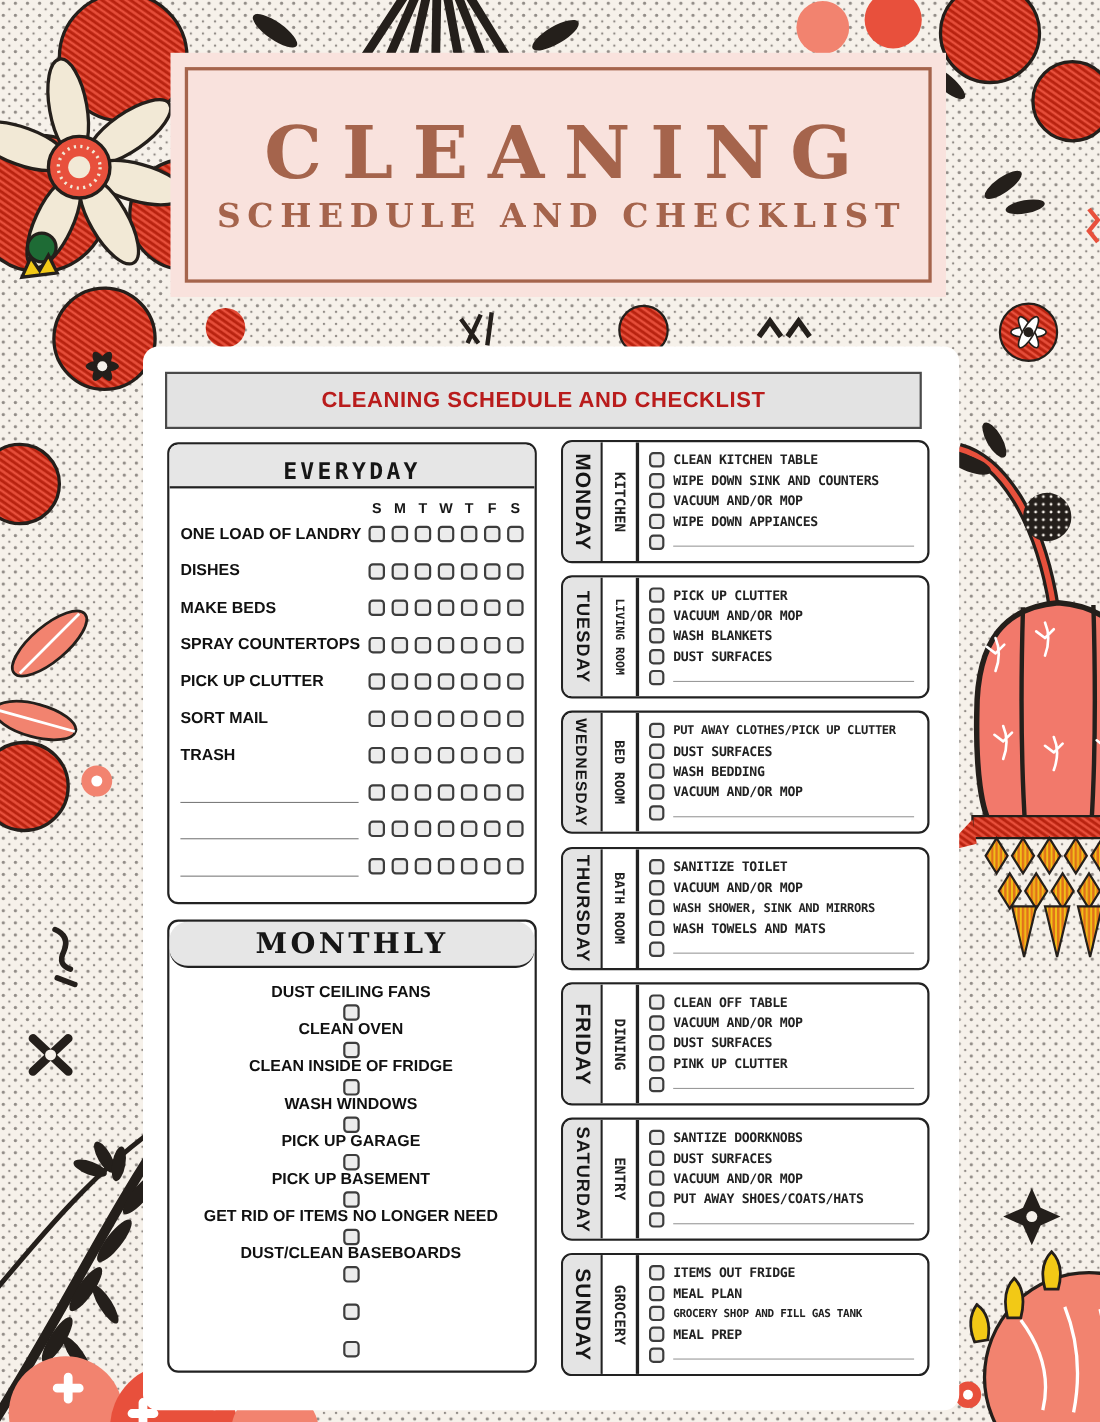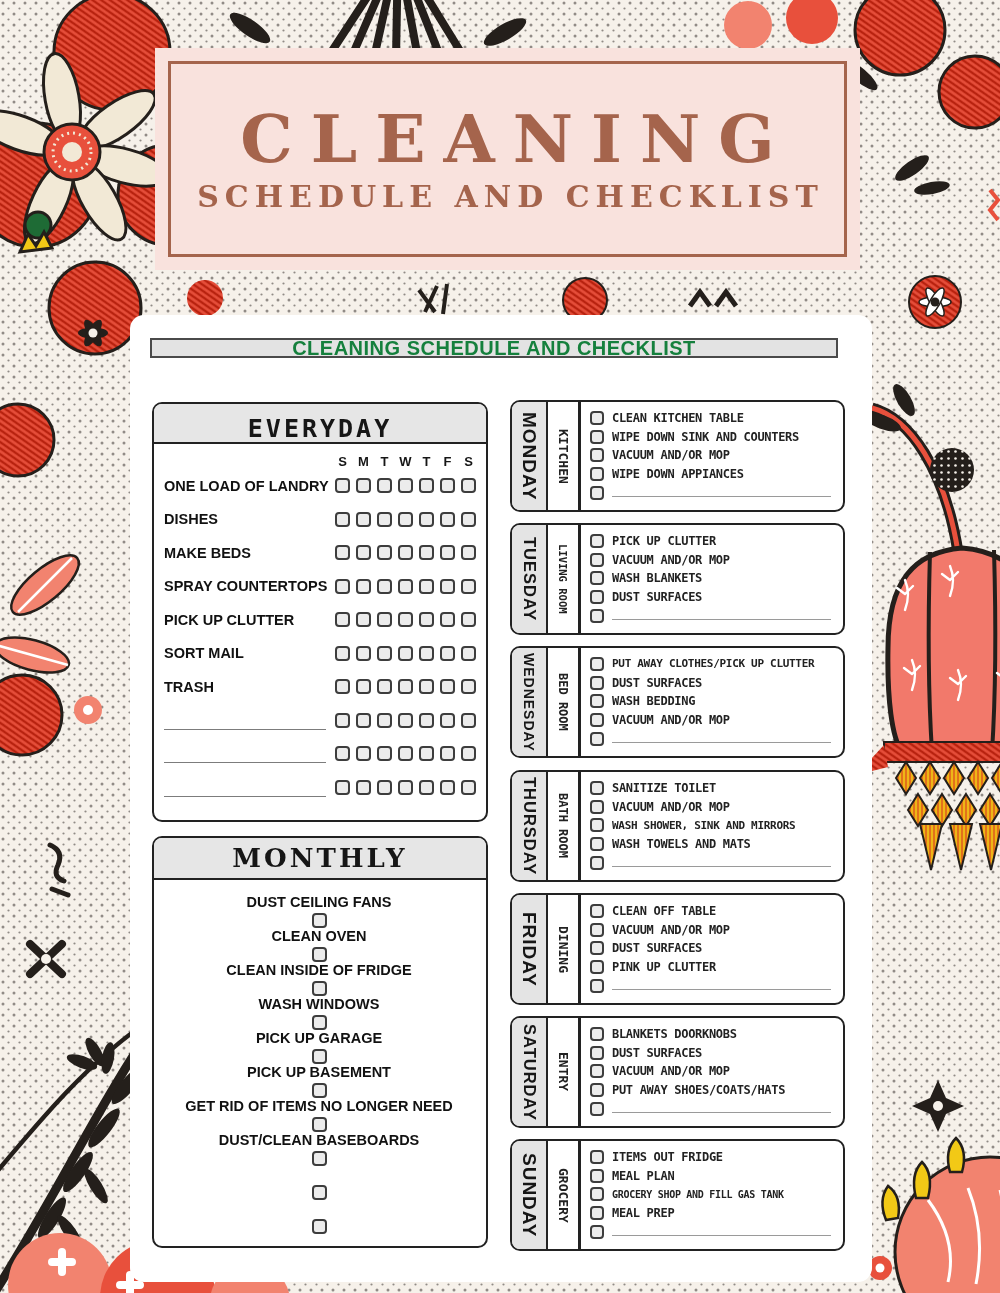--- a/index.html
+++ b/index.html
@@ -11,33 +11,33 @@
   .cover{position:absolute;left:155px;top:48px;width:705px;height:222px;background:#F9E2DD;}
   .cover-frame{position:absolute;left:13px;top:13px;right:13px;bottom:13px;border:3px solid #A5644C;
                display:flex;flex-direction:column;align-items:center;justify-content:center;gap:10px;}
   .cover-title{font-family:"DejaVu Serif",serif;font-weight:bold;font-size:66px;line-height:1;
                letter-spacing:18px;margin-right:-18px;color:#A5644C;}
   .cover-sub{font-family:"DejaVu Serif",serif;font-weight:bold;font-size:30px;line-height:1;
              letter-spacing:6px;margin-right:-6px;color:#A5644C;}
 
   
   .sheet{position:absolute;left:130px;top:315px;width:742px;height:967px;background:#fff;border-radius:14px;}
-  .sheet-title{position:absolute;left:20px;top:23px;width:688px;height:20px;background:#E3E3E3;
+  .sheet-title{position:absolute;left:20px;top:23px;width:688px;height:52px;background:#E3E3E3;
                border:2px solid #4a4a4a;box-sizing:border-box;display:flex;align-items:center;justify-content:center;
-               font-weight:bold;font-size:20px;letter-spacing:.5px;color:#15803d;}
+               font-weight:bold;font-size:20px;letter-spacing:.5px;color:#b91c1c;}
 
   
   .panel{position:absolute;left:22px;width:336px;border:2.5px solid #222;border-radius:10px;background:#fff;
          box-sizing:border-box;overflow:hidden;}
   .panel.everyday{top:87px;height:420px;}
   .panel.monthly{top:521px;height:412px;}
   .panel-head{height:38px;background:#E6E6E6;border-bottom:2.5px solid #222;
               display:flex;align-items:center;justify-content:center;}
-  .everyday .panel-head span{font-family:"DejaVu Sans Mono",monospace;font-weight:bold;font-size:25px;letter-spacing:3px;color:#161616;margin-top:10px;}
-  .monthly .panel-head{height:40px;}
+  .everyday .panel-head span{font-family:"DejaVu Sans Mono",monospace;font-weight:bold;font-size:21px;letter-spacing:3px;color:#161616;margin-top:10px;}
+  .monthly .panel-head{height:40px;border-radius:17px;}
   .monthly .panel-head span{font-family:"DejaVu Serif",serif;font-weight:bold;font-size:26px;letter-spacing:3px;color:#161616;}
 
   .e-body{padding:4px 10px 0 10px;}
   .week-letters{display:flex;gap:6px;justify-content:flex-end;margin-top:6px;}
   .week-letters .wl{width:15px;text-align:center;font-weight:bold;font-size:13px;color:#161616;}
   .e-row{display:flex;align-items:center;height:33.5px;}
   .e-label{flex:1;font-weight:bold;font-size:14.5px;color:#111;}
   .e-blank{flex:1;max-width:162px;margin:14px auto 0 0;border-bottom:1.5px solid #7c7c7c;height:4px;}
   .boxes7{display:flex;gap:6px;}
   .cb{width:15px;height:15px;background:#ECECEC;border:2px solid #3d3d3d;border-radius:4px;box-sizing:border-box;flex:0 0 auto;}
@@ -582,21 +582,21 @@
         <div class="day-block" style="top:701px">
       <div class="day-strip">
         <span style="font-size:16.5px">SATURDAY</span>
           </div>
       <div class="room-strip">
         <span style="font-size:13px">ENTRY</span>
           </div>
       <div class="task-area">
             <div class="t-row">
               <span class="cb2"></span>
-              <span class="t-label">BLANKETS DOORKNOBS</span>
+              <span class="t-label">SANTIZE DOORKNOBS</span>
             </div>
             <div class="t-row">
               <span class="cb2"></span>
               <span class="t-label">DUST SURFACES</span>
             </div>
             <div class="t-row">
               <span class="cb2"></span>
               <span class="t-label">VACUUM AND/OR MOP</span>
             </div>
             <div class="t-row">

